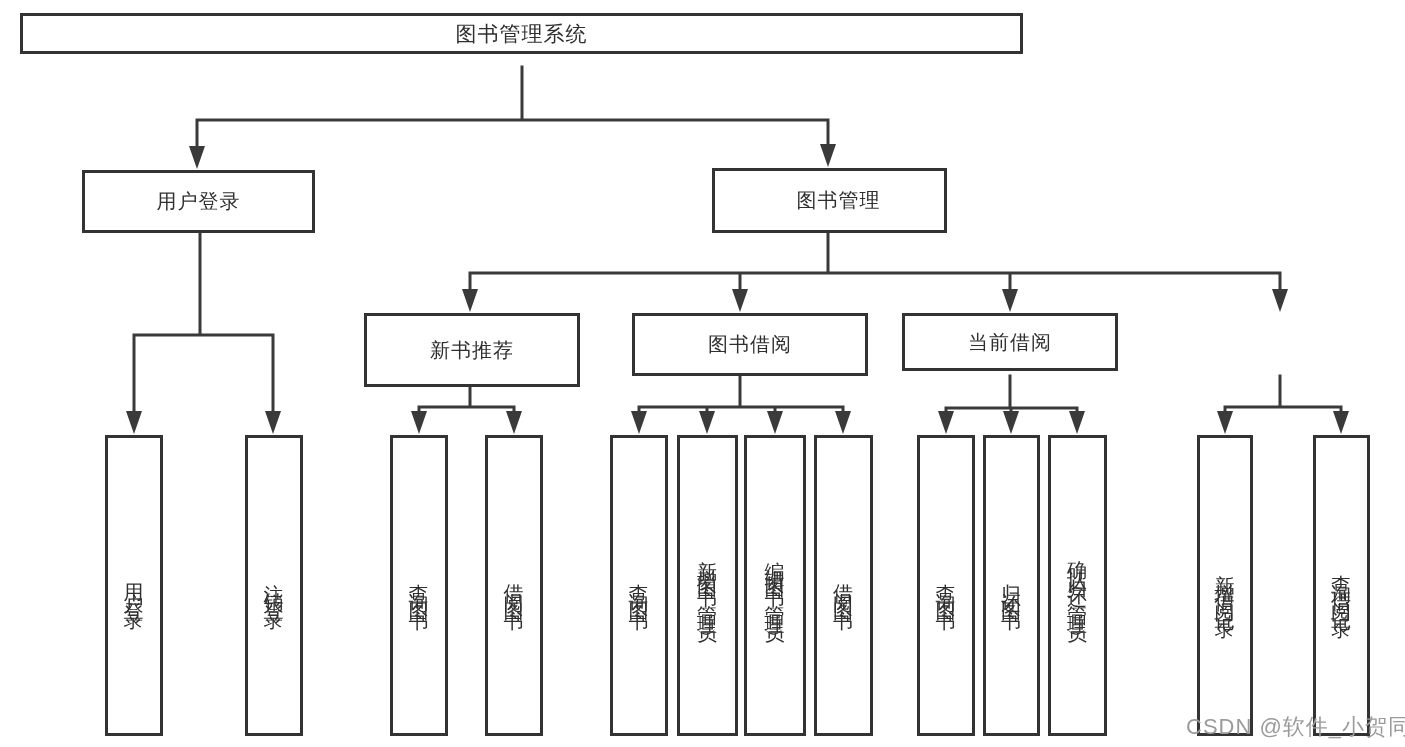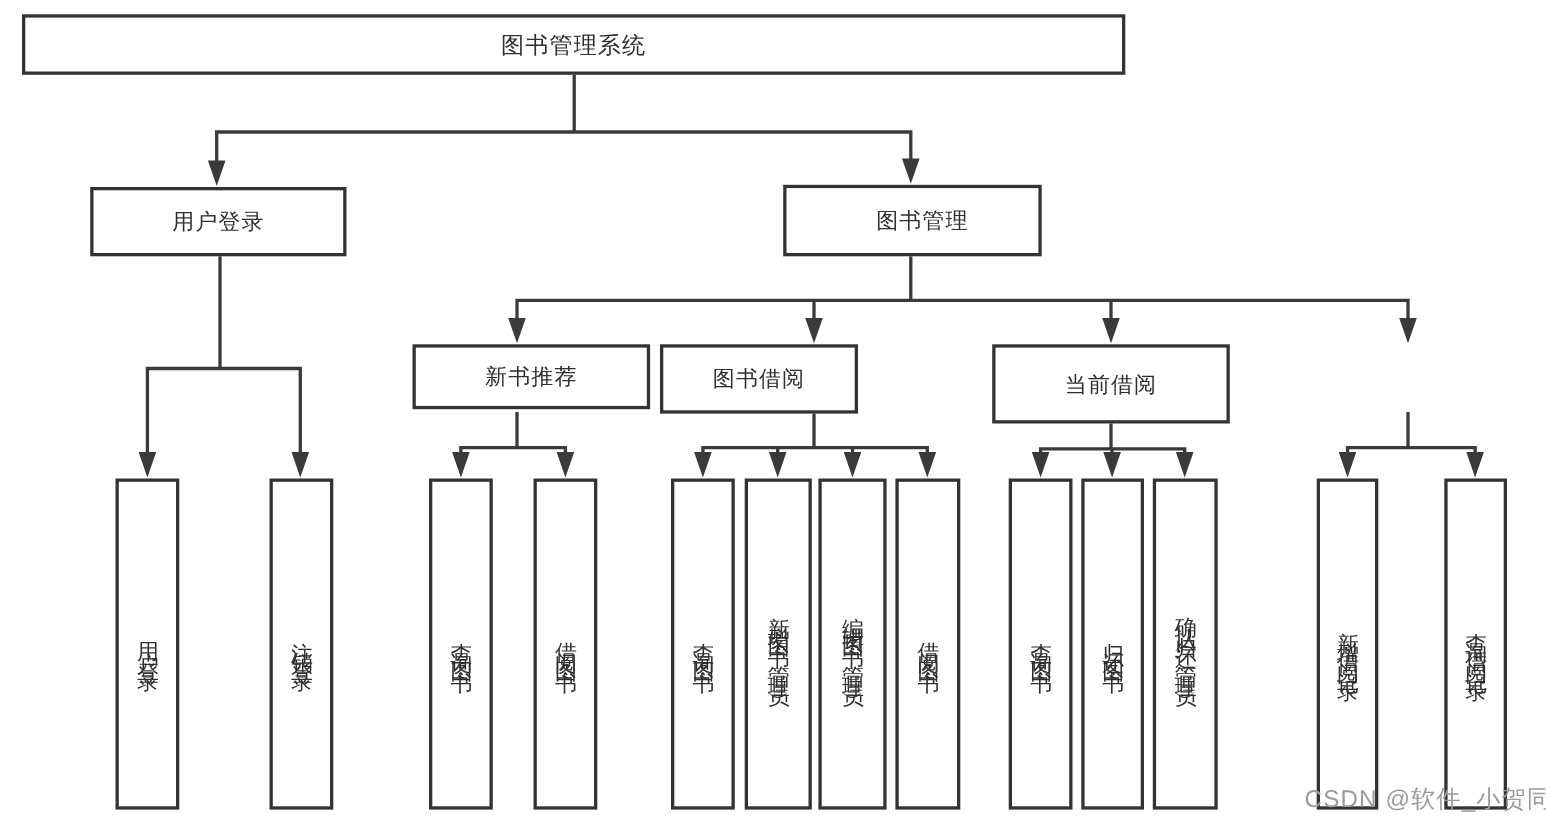--- a/index.html
+++ b/index.html
@@ -103,28 +103,28 @@
       <polygon points="767,411 783,411 775,434"></polygon>
       <polygon points="835,411 851,411 843,434"></polygon>
       <polygon points="938,411 954,411 946,434"></polygon>
       <polygon points="1003,411 1019,411 1011,434"></polygon>
       <polygon points="1069,411 1085,411 1077,434"></polygon>
       <polygon points="1217,411 1233,411 1225,434"></polygon>
       <polygon points="1333,411 1349,411 1341,434"></polygon>
     </g>
   </svg>
 
-  <div class="node root" style="left:20px; top:13px; width:1003px; height:55px;">图书管理系统</div>
+  <div class="node root" style="left:20px; top:13px; width:1003px; height:41px;">图书管理系统</div>
 
   <div class="node" style="left:82px; top:170px; width:233px; height:63px;">用户登录</div>
   <div class="node" style="left:712px; top:168px; width:235px; height:65px;padding-left:18px;">图书管理</div>
 
-  <div class="node" style="left:375px; top:313px; width:216px; height:59px;">新书推荐</div>
-  <div class="node" style="left:600px; top:313px; width:180px; height:63px;">图书借阅</div>
-  <div class="node" style="left:902px; top:313px; width:216px; height:72px;">当前借阅</div>
+  <div class="node" style="left:364px; top:313px; width:216px; height:74px;">新书推荐</div>
+  <div class="node" style="left:632px; top:313px; width:236px; height:63px;">图书借阅</div>
+  <div class="node" style="left:902px; top:313px; width:216px; height:58px;">当前借阅</div>
 
   <div class="node leaf" style="left:105px; top:435px; width:58px; height:301px;">用户登录</div>
   <div class="node leaf" style="left:245px; top:435px; width:58px; height:301px;">注销登录</div>
 
   <div class="node leaf" style="left:390px; top:435px; width:58px; height:301px;">查询图书</div>
   <div class="node leaf" style="left:485px; top:435px; width:58px; height:301px;">借阅图书</div>
 
   <div class="node leaf" style="left:610px; top:435px; width:58px; height:301px;">查询图书</div>
   <div class="node leaf" style="left:677px; top:435px; width:61px; height:301px;">新增图书（管理员）</div>
   <div class="node leaf" style="left:744px; top:435px; width:62px; height:301px;">编辑图书（管理员）</div>

